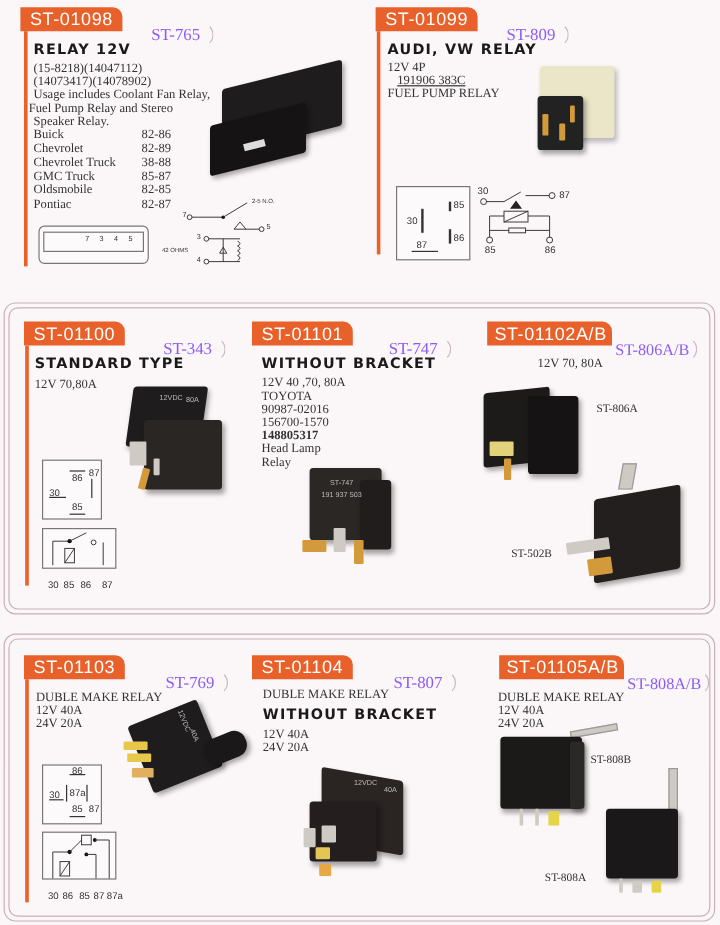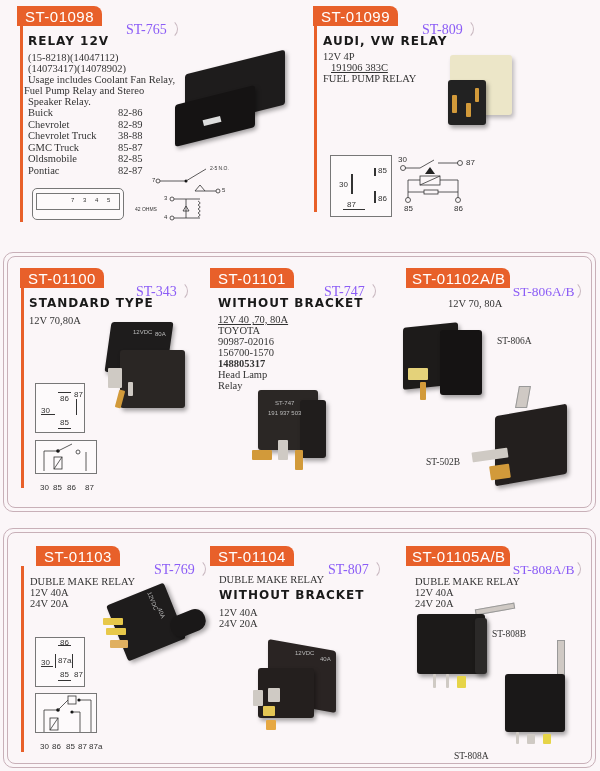--- a/index.html
+++ b/index.html
@@ -203,21 +203,21 @@
 <span class="dlabel" style="left:40px; top:483px;">30</span>
 <span class="dlabel" style="left:53px; top:483px;">85</span>
 <span class="dlabel" style="left:67px; top:483px;">86</span>
 <span class="dlabel" style="left:85px; top:483px;">87</span>
 
 <div class="tab-row" style="left:210px; top:268px;">
   <span class="tab-code">ST-01101</span>
   <span class="tab-alt" style="margin-left:20px;">ST-747</span>
 </div>
 <div class="title" style="left:218px; top:296px;">WITHOUT BRACKET</div>
-<div class="text" style="left:218px; top:314px;text-decoration:underline;">12V 40 ,70, 80A</div>
+<div class="text" style="left:218px; top:314px;">12V 40 ,70, 80A</div>
 <div class="text" style="left:218px; top:325px;">TOYOTA</div>
 <div class="text" style="left:218px; top:336px;">90987-02016</div>
 <div class="text" style="left:218px; top:347px;">156700-1570</div>
 <div class="text" style="left:218px; top:358px; font-weight:bold;">148805317</div>
 <div class="text" style="left:218px; top:369px;">Head Lamp</div>
 <div class="text" style="left:218px; top:380px;">Relay</div>
 <div class="relay" style="left:258px; top:390px; width:60px; height:60px; background:#2b2725;"></div>
 <div class="relay" style="left:300px; top:400px; width:26px; height:58px; background:#201d1c;"></div>
 <span class="relay-label" style="left:275px; top:400px;">ST-747</span>
 <span class="relay-label" style="left:268px; top:410px;">191 937 503</span>
@@ -237,21 +237,21 @@
 <span class="small" style="left:497px; top:336px;">ST-806A</span>
 <div class="bracket" style="left:517px; top:386px; width:12px; height:22px; transform:skewX(-10deg);"></div>
 <div class="relay" style="left:495px; top:410px; width:72px; height:70px; background:#231f1e; transform:skewY(-10deg);"></div>
 <div class="pin silver" style="left:472px; top:450px; width:36px; height:10px; transform:rotate(-8deg);"></div>
 <div class="pin" style="left:490px; top:465px; width:20px; height:14px; transform:rotate(-8deg);"></div>
 <span class="small" style="left:426px; top:457px;">ST-502B</span>
 
 <div class="panel" style="left:3px; top:528px; width:593px; height:240px;"></div>
 <div class="panel-inner" style="left:7px; top:532px; width:585px; height:232px;"></div>
 
-<div class="tab-row" style="left:36px; top:546px;">
+<div class="tab-row" style="left:20px; top:546px;">
   <span class="tab-code">ST-01103</span>
   <span class="tab-alt" style="margin-left:24px;">ST-769</span>
 </div>
 <div class="vline" style="left:21px; top:566px; height:186px;"></div>
 <div class="text" style="left:30px; top:576px;">DUBLE MAKE RELAY</div>
 <div class="text" style="left:30px; top:587px;">12V 40A</div>
 <div class="text" style="left:30px; top:598px;">24V 20A</div>
 <div class="relay" style="left:115px; top:592px; width:62px; height:60px; background:#1e1c1c; transform:rotate(-22deg);"></div>
 <div class="relay" style="left:170px; top:612px; width:36px; height:22px; background:#1a1818; border-radius:10px; transform:rotate(-22deg);"></div>
 <span class="relay-label" style="left:143px; top:598px; transform:rotate(68deg);">12VDC</span>
@@ -305,32 +305,32 @@
 <div class="text" style="left:219px; top:618px;">24V 20A</div>
 <div class="relay" style="left:268px; top:645px; width:68px; height:62px; background:#2a2423; transform:skewY(10deg);"></div>
 <div class="relay" style="left:258px; top:668px; width:56px; height:50px; background:#241f1e;"></div>
 <span class="relay-label" style="left:295px; top:650px;">12VDC</span>
 <span class="relay-label" style="left:320px; top:656px;">40A</span>
 <div class="pin silver" style="left:253px; top:690px; width:10px; height:16px;"></div>
 <div class="pin silver" style="left:268px; top:688px; width:12px; height:14px;"></div>
 <div class="pin" style="left:263px; top:706px; width:12px; height:10px; background:#e3c655;"></div>
 <div class="pin" style="left:266px; top:720px; width:10px; height:10px; background:#e6a843;"></div>
 
-<div class="tab-row" style="left:406px; top:546px;">
+<div class="tab-row" style="left:416px; top:546px;">
   <span class="tab-code" style="padding:1px 4px 0 6px;">ST-01105A/B</span>
   <span class="tab-alt" style="padding:0 6px 0 3px; font-size:13.5px;">ST-808A/B</span>
 </div>
 <div class="text" style="left:415px; top:576px;">DUBLE MAKE RELAY</div>
 <div class="text" style="left:415px; top:587px;">12V 40A</div>
 <div class="text" style="left:415px; top:598px;">24V 20A</div>
 <div class="bracket" style="left:475px; top:606px; width:40px; height:6px; transform:rotate(-10deg);"></div>
 <div class="relay" style="left:417px; top:614px; width:68px; height:60px; background:#1c1a19;"></div>
 <div class="relay" style="left:475px; top:618px; width:12px; height:56px; background:#2b2928;"></div>
 <div class="pin silver" style="left:433px; top:674px; width:3px; height:14px;"></div>
 <div class="pin silver" style="left:446px; top:674px; width:3px; height:14px;"></div>
 <div class="pin" style="left:457px; top:676px; width:9px; height:12px; background:#e6d448;"></div>
 <span class="small" style="left:492px; top:629px;">ST-808B</span>
 <div class="bracket" style="left:557px; top:640px; width:8px; height:70px;"></div>
 <div class="relay" style="left:505px; top:674px; width:60px; height:58px; background:#1a1818;"></div>
 <div class="pin silver" style="left:516px; top:732px; width:3px; height:12px;"></div>
 <div class="pin silver" style="left:527px; top:734px; width:8px; height:10px;"></div>
 <div class="pin" style="left:543px; top:734px; width:8px; height:10px; background:#e6d448;"></div>
-<span class="small" style="left:454px; top:727px;margin-top:24px;">ST-808A</span>
+<span class="small" style="left:454px; top:727px;">ST-808A</span>
 
 </body></html>

